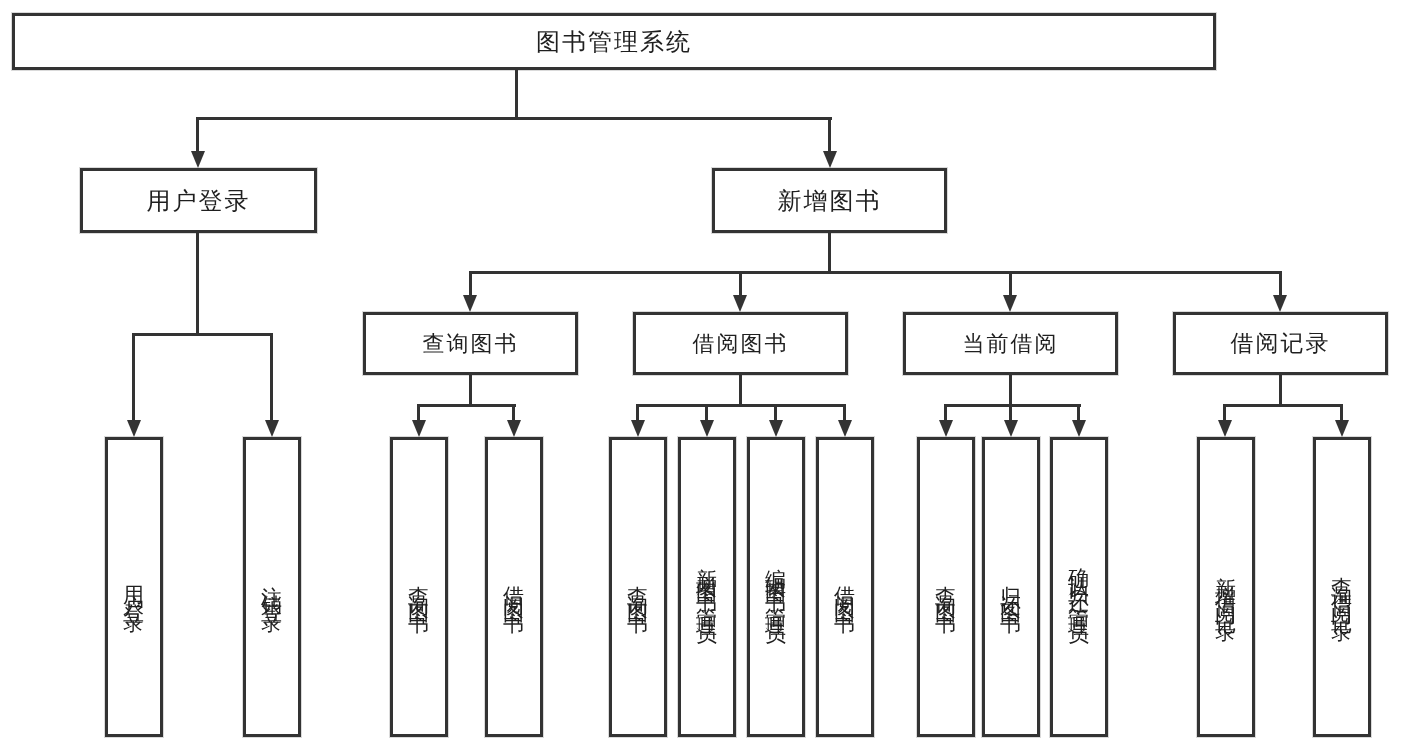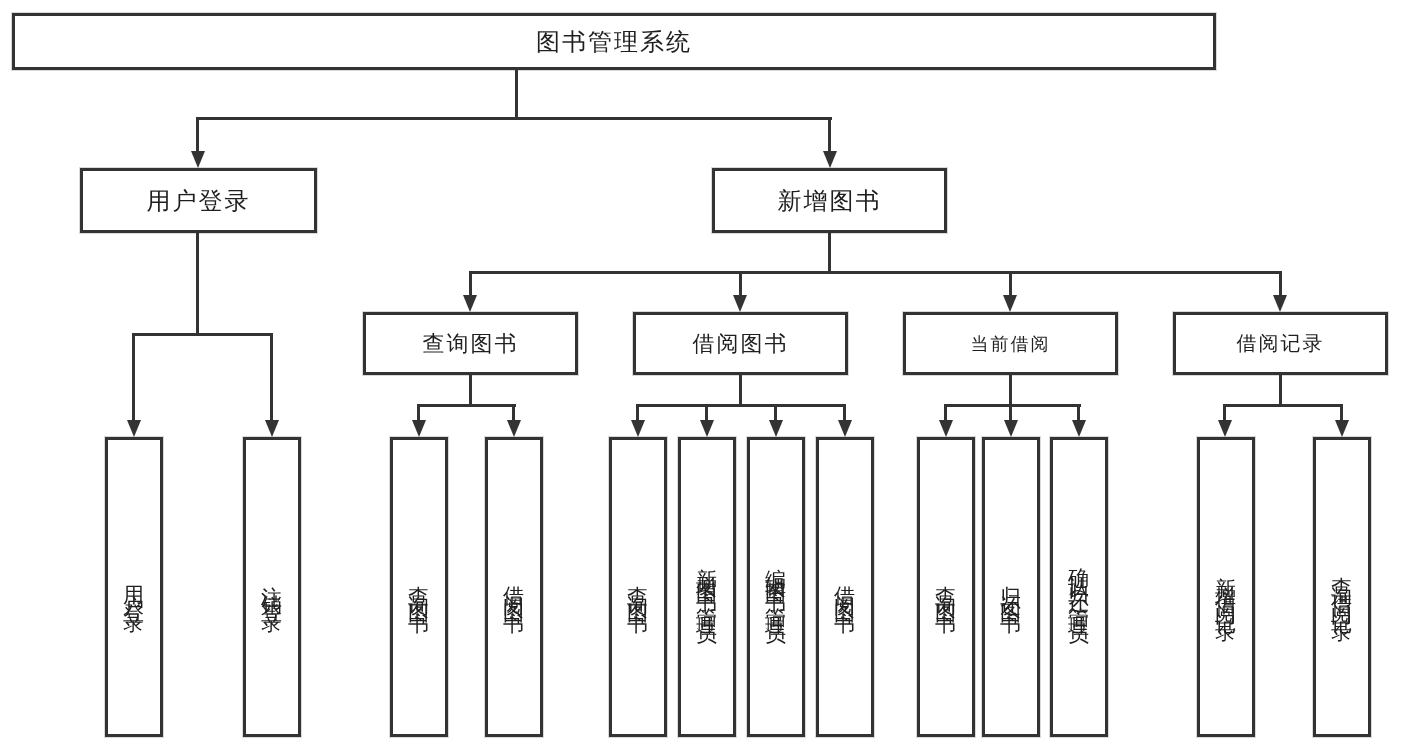--- a/index.html
+++ b/index.html
@@ -95,24 +95,24 @@
   <div class="ah" style="left:1003px; top:295px;"></div>
   <div class="vl" style="left:1279px; top:273px; height:25px;"></div>
   <div class="ah" style="left:1273px; top:295px;"></div>
 
   <div class="box hbox" style="left:363px; top:312px; width:215px; height:63px; font-size:22px;">
     <span>查询图书</span>
   </div>
   <div class="box hbox" style="left:633px; top:312px; width:215px; height:63px; font-size:22px;">
     <span>借阅图书</span>
   </div>
-  <div class="box hbox" style="left:903px; top:312px; width:215px; height:63px; font-size:18px;justify-content:center;">
+  <div class="box hbox" style="left:903px; top:312px; width:215px; height:63px; font-size:22px;justify-content:center;">
     <span>当前借阅</span>
   </div>
-  <div class="box hbox" style="left:1173px; top:312px; width:215px; height:63px; font-size:20px;">
+  <div class="box hbox" style="left:1173px; top:312px; width:215px; height:63px; font-size:23px;">
     <span>借阅记录</span>
   </div>
 
   <div class="vl" style="left:469px; top:375px; height:31px;"></div>
   <div class="hl" style="left:417px; top:404px; width:99px;"></div>
   <div class="vl" style="left:417px; top:406px; height:17px;"></div>
   <div class="ah" style="left:412px; top:420px;"></div>
   <div class="vl" style="left:512px; top:406px; height:17px;"></div>
   <div class="ah" style="left:507px; top:420px;"></div>
 

